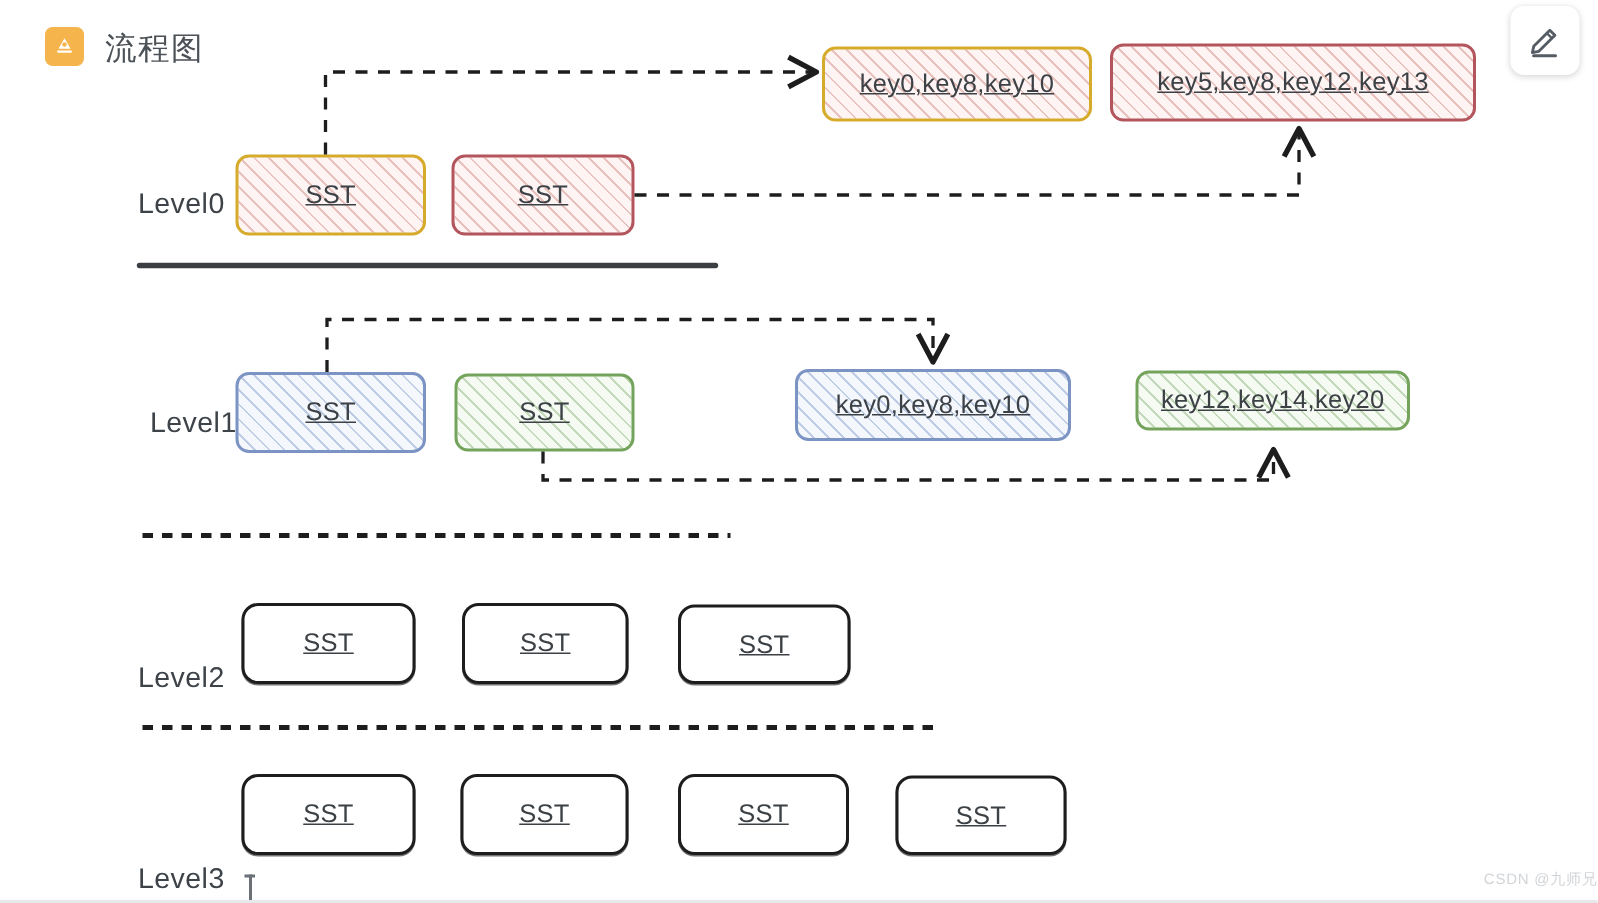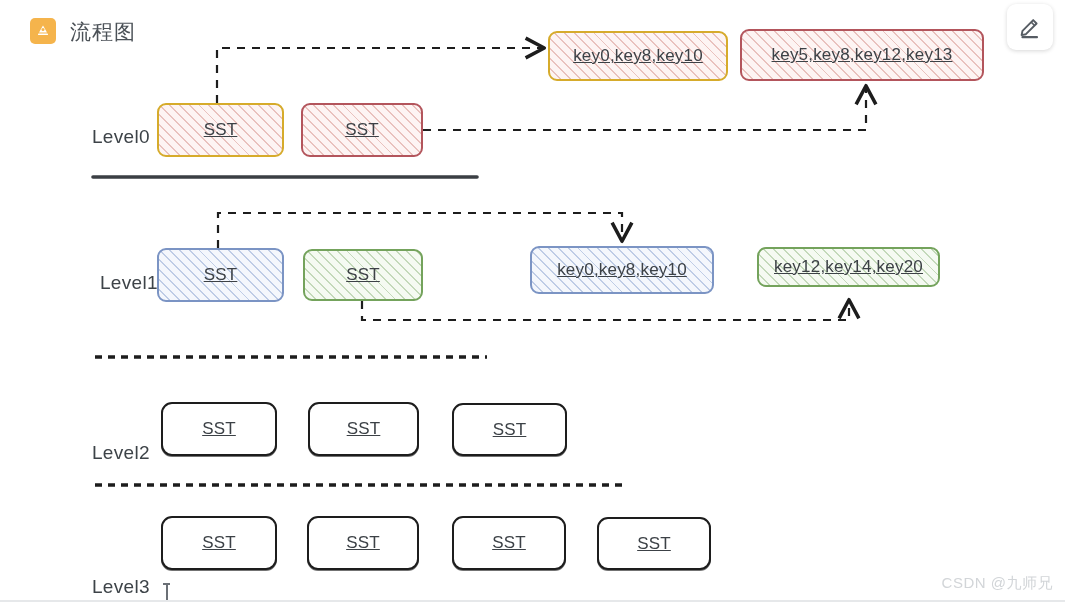--- a/index.html
+++ b/index.html
@@ -67,21 +67,21 @@
   .bd-yellow{border-color:#d6ab2b;}
   .bd-red{border-color:#b3555c;}
   .bd-blue{border-color:#7b94c4;}
   .bd-green{border-color:#74a35c;}
 
   
   #wires{position:absolute;left:0;top:0;width:1065px;height:602px;pointer-events:none;}
 
   
   .watermark{
-    position:absolute;right:12px;bottom:9px;font-size:15px;color:#d2d5d8;letter-spacing:.5px;margin-top:21px;
+    position:absolute;right:0;bottom:9px;font-size:10px;color:#d2d5d8;letter-spacing:.5px;margin-top:21px;
   }
   .caret{
     position:absolute;left:163px;top:583px;width:7px;height:17px;
   }
   .caret:before{content:"";position:absolute;left:3px;top:0;width:1.5px;height:17px;background:#6b7076;}
   .caret:after{content:"";position:absolute;left:0;top:0;width:7px;height:1.5px;background:#6b7076;}
   .bottom-rule{position:absolute;left:0;bottom:0;width:1065px;height:2px;background:#e6e8ea;}
 </style>
 </head>
 <body>

